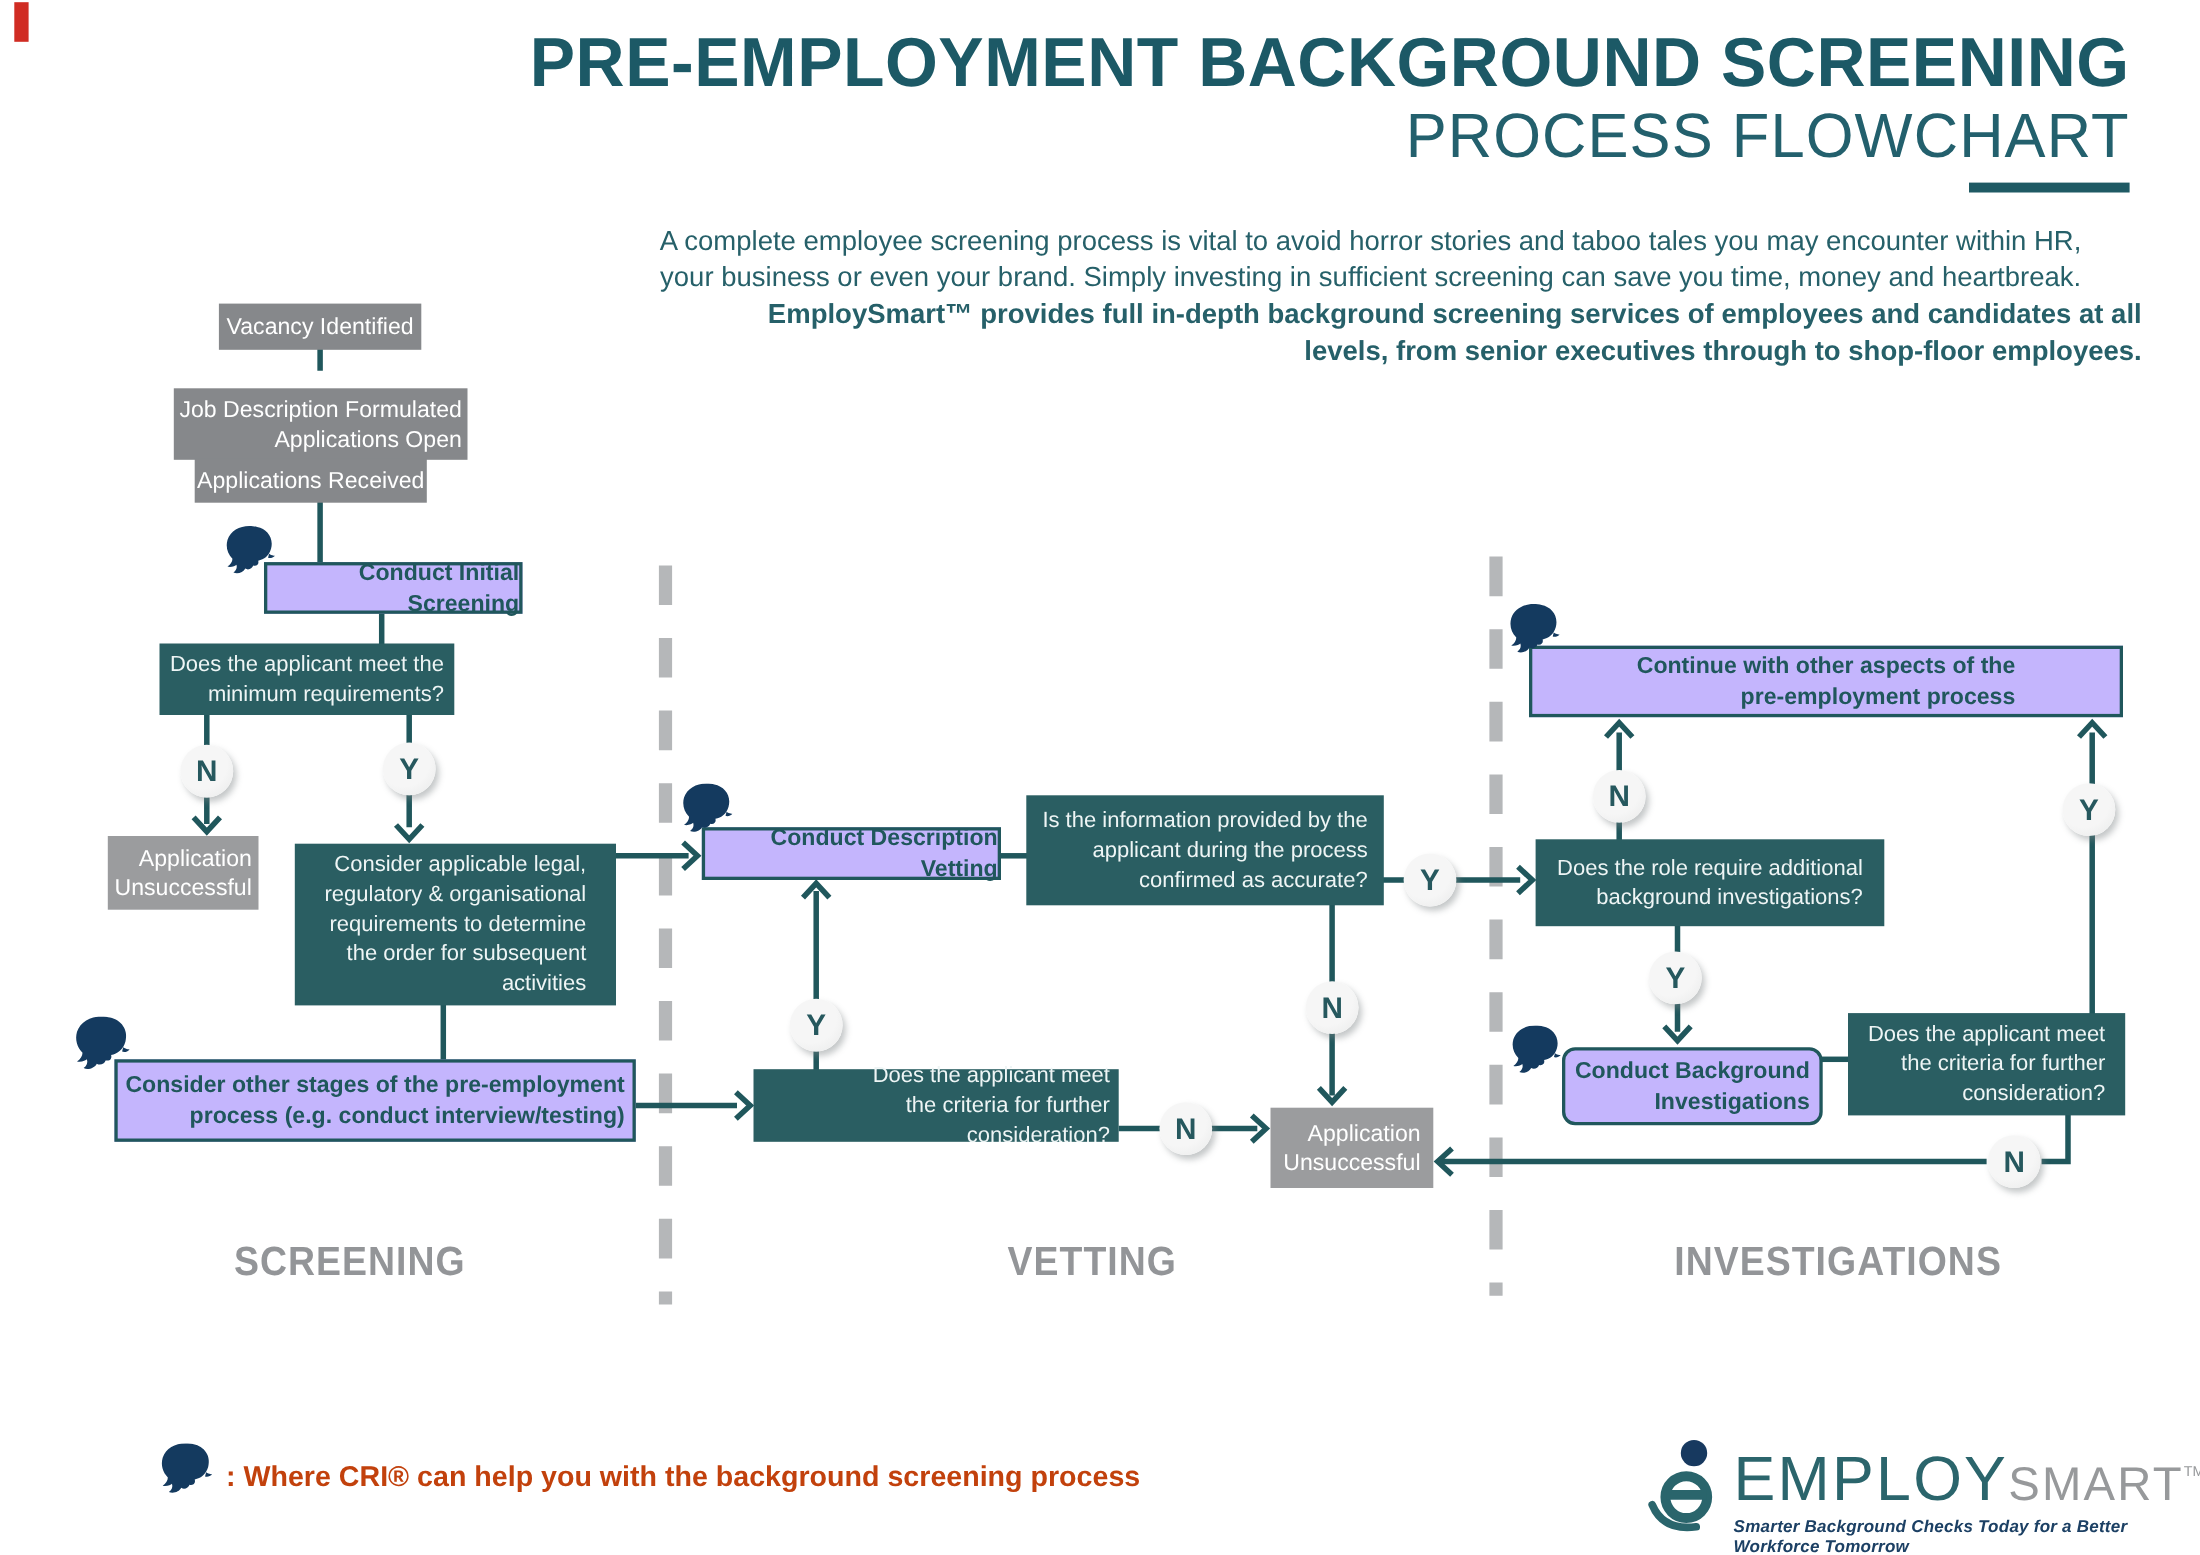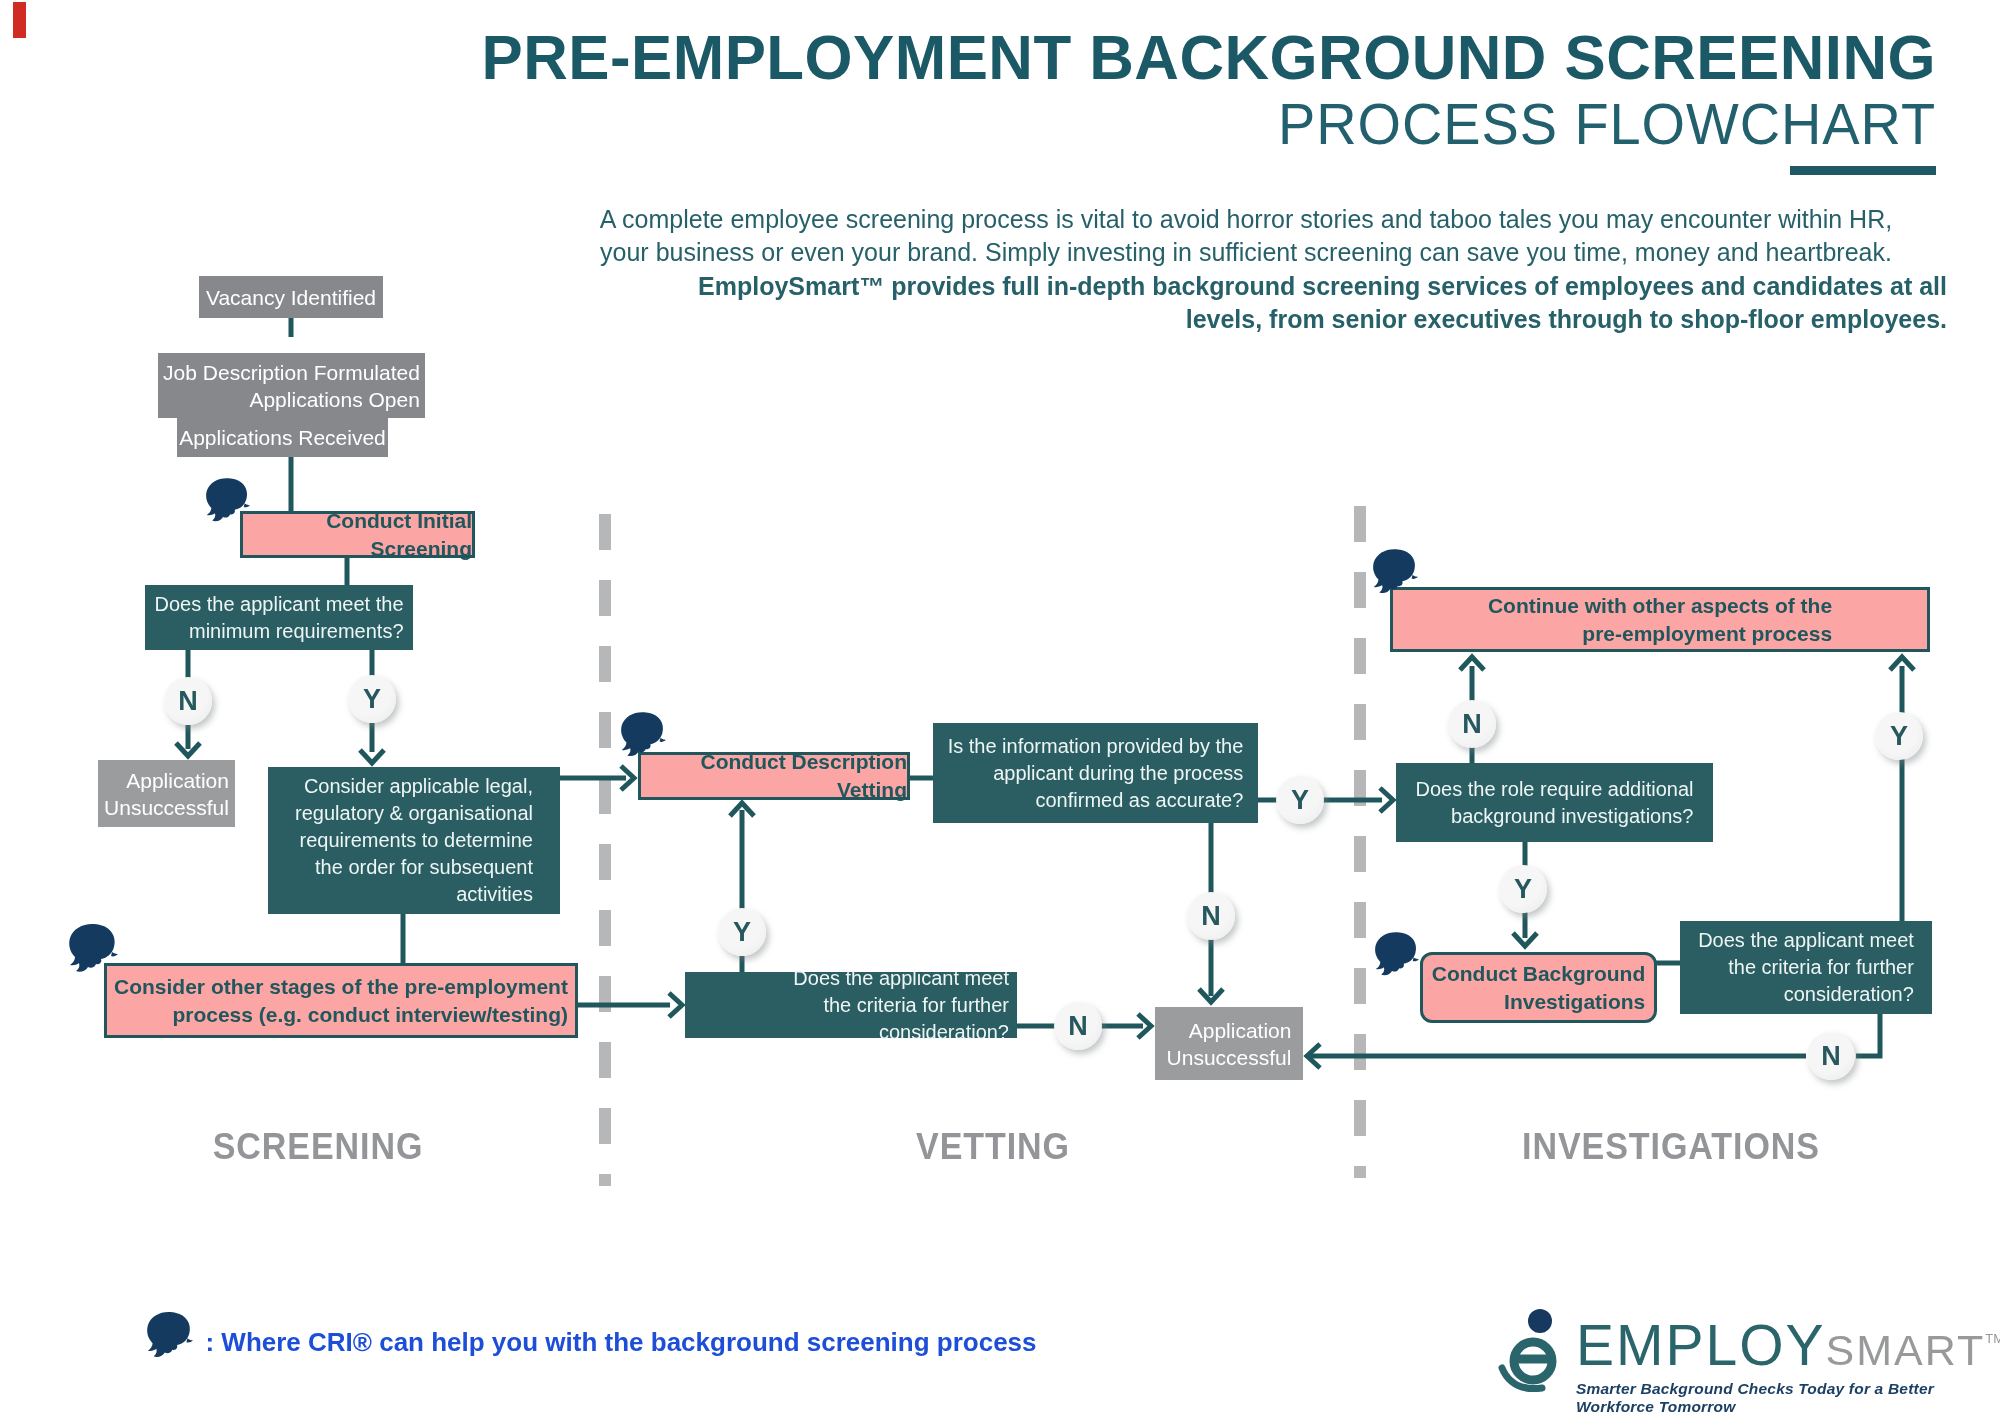--- a/index.html
+++ b/index.html
@@ -16,34 +16,34 @@
   .title-underline{display:inline-block;width:146px;height:9px;background:#1f5a64;margin-top:12px;}
   .intro-wrap{left:545px;top:203px;width:1402px;color:#266069;}
   .intro-regular{font-size:25px;line-height:33px;text-align:center;font-weight:400;}
   .intro-bold{font-size:25px;line-height:33px;text-align:right;font-weight:700;margin-top:1px;}
 
   
   .box{display:flex;align-items:center;justify-content:center;text-align:right;box-sizing:border-box;}
   .gray{background:#86888b;color:#ffffff;font-size:21px;line-height:27px;}
   .gray-light{background:#9b9c9e;color:#ffffff;font-size:21px;line-height:27px;}
   .teal{background:#2a5e62;color:#eef5f5;font-size:20px;line-height:27px;padding:6px 8px;}
-  .white{background:#fca5a5;border:3.5px solid #20575c;color:#20575c;font-weight:700;font-size:21px;line-height:28px;}
+  .white{background:#c4b5fd;border:3.5px solid #20575c;color:#20575c;font-weight:700;font-size:21px;line-height:28px;}
 
   
   .decision{position:absolute;width:48px;height:48px;border-radius:50%;
             background:radial-gradient(circle at 40% 35%, #f6f6f6 0 55%, #e8e9e9);
             box-shadow:3px 4px 6px rgba(125,130,133,.45);
             display:flex;align-items:center;justify-content:center;
             color:#26585e;font-weight:700;font-size:27px;z-index:6;}
 
   
   .section-label{font-size:37px;font-weight:700;color:#939598;letter-spacing:1px;text-align:center;transform:scaleX(.92);}
 
   
-  .legend-text{font-size:26px;font-weight:700;color:#1d4ed8;}
+  .legend-text{font-size:26px;font-weight:700;color:#c2410c;}
   .logo-employ{font-size:57px;color:#2b656c;letter-spacing:2px;font-weight:400;}
   .logo-smart{font-size:43px;color:#97999b;letter-spacing:2px;font-weight:400;}
   .logo-tm{font-size:13px;color:#97999b;vertical-align:22px;letter-spacing:0;}
   .logo-tagline{font-size:15.5px;font-style:italic;font-weight:700;color:#1c4064;margin-top:2px;letter-spacing:.2px;}
 
   svg.layer{position:absolute;left:0;top:0;z-index:1;}
   .fish{position:absolute;z-index:7;}
   .bx{z-index:3;}
 </style>
 </head>

